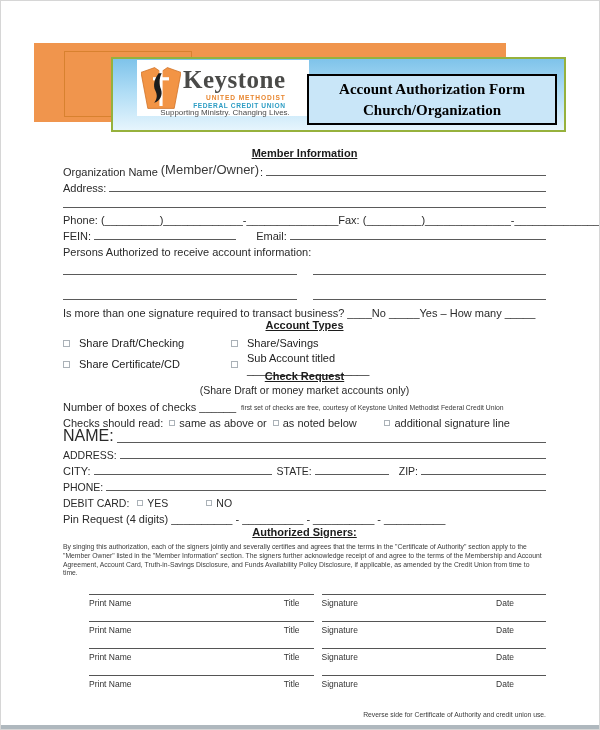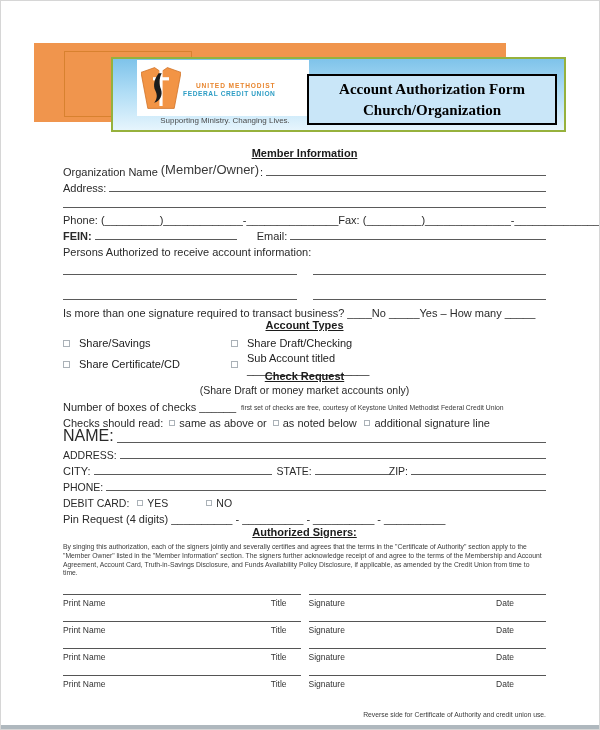--- a/index.html
+++ b/index.html
@@ -15,46 +15,46 @@
   .banner {
     position:absolute; left:110px; top:56px; width:455px; height:75px;
     border:2px solid #96B13C;
     background:linear-gradient(180deg,#7EC3EA 0%, #AEDCF5 45%, #E6F5FD 100%);
   }
   .logo-box { position:absolute; left:24px; top:1px; width:172px; height:56px; background:#ffffff; display:flex; align-items:center; padding:2px 4px; }
   .logo-text { display:flex; flex-direction:column; align-items:center; margin-left:2px; }
   .logo-name { font-family:"Liberation Serif", serif; font-weight:bold; font-size:25px; line-height:25px; color:#4A4A48; letter-spacing:.5px; }
   .logo-l1 { font-size:6.6px; font-weight:bold; color:#E8862F; letter-spacing:.9px; margin-top:2px; align-self:flex-end; }
   .logo-l2 { font-size:6.6px; font-weight:bold; color:#2D9DC4; letter-spacing:.6px; margin-top:1px; align-self:flex-end; }
-  .logo-tagline { position:absolute; left:24px; top:57px; width:176px; text-align:center; font-size:8px; color:#4b4b4b; }
+  .logo-tagline { position:absolute; left:24px; top:49px; width:176px; text-align:center; font-size:8px; color:#4b4b4b; }
   .title-box {
     position:absolute; left:194px; top:15px; width:250px; height:51px;
     border:2px solid #000; background:#C9E6F8;
     display:flex; flex-direction:column; justify-content:center; align-items:center;
     font-family:"Liberation Serif", serif; font-weight:bold; font-size:15px; line-height:21px; color:#000000;
   }
   
   .form-body { position:absolute; left:62px; top:146px; width:483px; }
   .sec-h { height:15px; text-align:center; font-size:11px; font-weight:bold; text-decoration:underline; color:#1c1c1c; }
   .row { display:flex; align-items:flex-end; height:16px; font-size:11px; color:#2a2a2a; white-space:nowrap; }
   .fill { flex:1; border-bottom:1px solid #5a5a5a; margin:0 0 2px 3px; }
   .fill.fixed { flex:none; }
   .sub { font-size:13px; color:#3a3a3a; margin:0 1px 1px 3px; }
-  .bold { font-weight:bold;margin-top:18px; }
+  .bold { font-weight:normal;margin-top:18px; }
   .pair { display:flex; gap:16px; height:4px; }
   .pair .half { flex:1; border-bottom:1px solid #5a5a5a; }
   .cbrow { display:grid; grid-template-columns:168px 195px 1fr; height:18px; align-items:center; font-size:11px; }
   .cbitem { display:flex; align-items:center; }
   .cb { display:inline-block; width:7px; height:7px; border:1px solid #ABB2B8; background:#fff; margin-right:9px; flex:none; }
   .cb.small { width:6px; height:6px; margin-right:4px; }
   .center-sub { height:14px; text-align:center; font-size:10.5px; color:#2a2a2a; }
   .note-sm { font-size:6.8px; color:#3a3a3a; margin:0 0 2px 5px; }
   .disclosure { margin-top:2px; font-size:6.8px; line-height:8.8px; color:#3b3b3b; text-align:left; }
   .sig-rows { margin-top:16px; }
-  .sig-row { display:flex; gap:8px; height:27px; }
+  .sig-row { display:flex; gap:8px; height:27px;margin-left:26px; }
   .sig-cell { flex:1; border-top:1px solid #555; padding-top:3px; }
   .sig-labels { display:flex; justify-content:space-between; font-size:8.5px; color:#333; }
   .sig-cell.left .sig-labels { padding-right:14px; }
   .sig-cell.right .sig-labels { padding-right:32px; }
   .footer-note { text-align:right; font-size:6.8px; color:#3b3b3b; margin-top:9px; }
   .bottom-edge { position:absolute; left:0; bottom:0; width:100%; height:4px; background:#AFB8BE; }
 </style>
 </head>
 <body>
 
@@ -65,20 +65,21 @@
 
   <div class="banner">
     <div class="logo-box">
       <svg width="40" height="50" viewBox="0 0 100 110">
         <polygon points="0,16 34,4 50,15 66,4 100,16 83,106 17,106" fill="#F29445" stroke="#D0742A" stroke-width="2"></polygon>
         <rect x="46" y="6" width="8" height="94" fill="#ffffff"></rect>
         <rect x="30" y="28" width="40" height="8" fill="#ffffff"></rect>
         <path d="M44,18 C34,32 29,48 36,62 C41,72 41,82 33,92 C48,88 55,72 50,58 C45,46 45,30 52,18 Z" fill="#1c1c1c"></path>
       </svg>
       <div class="logo-text">
+        <div class="logo-name">Keystone</div>
         <div class="logo-l1">UNITED METHODIST</div>
         <div class="logo-l2">FEDERAL CREDIT UNION</div>
       </div>
     </div>
     <div class="logo-tagline">Supporting Ministry. Changing Lives.</div>
     <div class="title-box">
       <div>Account Authorization Form</div>
       <div>Church/Organization</div>
     </div>
   </div>
@@ -130,25 +131,25 @@
 
     <div class="row" style="margin-top:5px;height:14px">
       <span>Is more than one signature required to transact business? ____No _____Yes – How many _____</span>
     </div>
 
     <div class="sec-h">Account Types</div>
 
     <div class="cbrow">
       <span class="cbitem">
         <span class="cb"></span>
+        <span>Share Draft/Checking</span>
+      </span>
+      <span class="cbitem">
+        <span class="cb"></span>
         <span>Share/Savings</span>
-      </span>
-      <span class="cbitem">
-        <span class="cb"></span>
-        <span>Share Draft/Checking</span>
       </span>
     </div>
 
     <div class="cbrow">
       <span class="cbitem">
         <span class="cb"></span>
         <span>Share Certificate/CD</span>
       </span>
       <span class="cbitem">
         <span class="cb"></span>
@@ -165,39 +166,39 @@
       <span class="note-sm">first set of checks are free, courtesy of Keystone United Methodist Federal Credit Union</span>
     </div>
 
     <div class="row">
       <span>Checks should read:</span>
       <span class="cb small" style="margin-left:6px;margin-bottom:3px"></span>
       <span>same as above or</span>
       <span class="cb small" style="margin-left:6px;margin-bottom:3px"></span>
       <span>as noted below</span>
       <span class="cb small" style="margin-left:auto;margin-bottom:3px"></span>
-      <span style="margin-right:56px">additional signature line</span>
+      <span style="margin-right:36px">additional signature line</span>
     </div>
 
     <div class="row">
       <span style="font-size:16px">NAME:</span>
       <span class="fill"></span>
     </div>
 
     <div class="row">
       <span style="font-size:10.5px">ADDRESS:</span>
       <span class="fill"></span>
     </div>
 
     <div class="row">
       <span style="font-size:11px">CITY:</span>
       <span class="fill fixed" style="width:178px"></span>
       <span style="font-size:10.5px;margin-left:5px">STATE:</span>
       <span class="fill fixed" style="width:74px"></span>
-      <span style="font-size:10.5px;margin-left:0">ZIP:</span>
+      <span style="font-size:10.5px;margin-left:10px">ZIP:</span>
       <span class="fill"></span>
     </div>
 
     <div class="row">
       <span style="font-size:10.5px">PHONE:</span>
       <span class="fill"></span>
     </div>
 
     <div class="row">
       <span style="font-size:10.5px">DEBIT CARD:</span>

